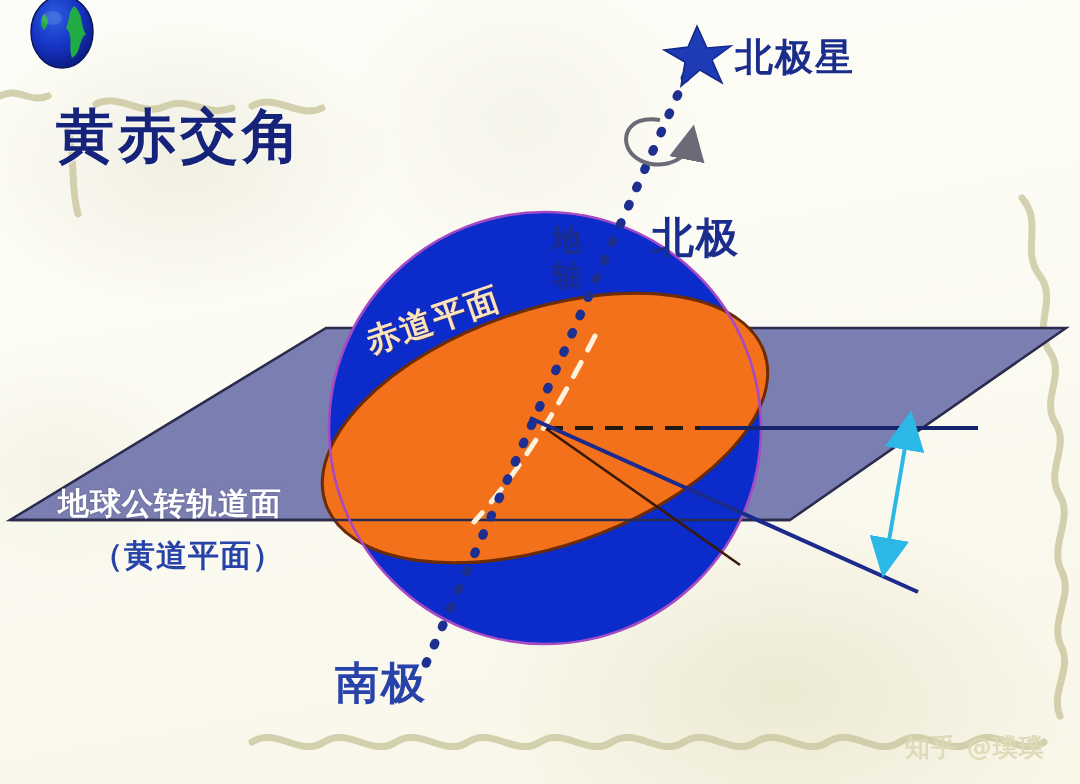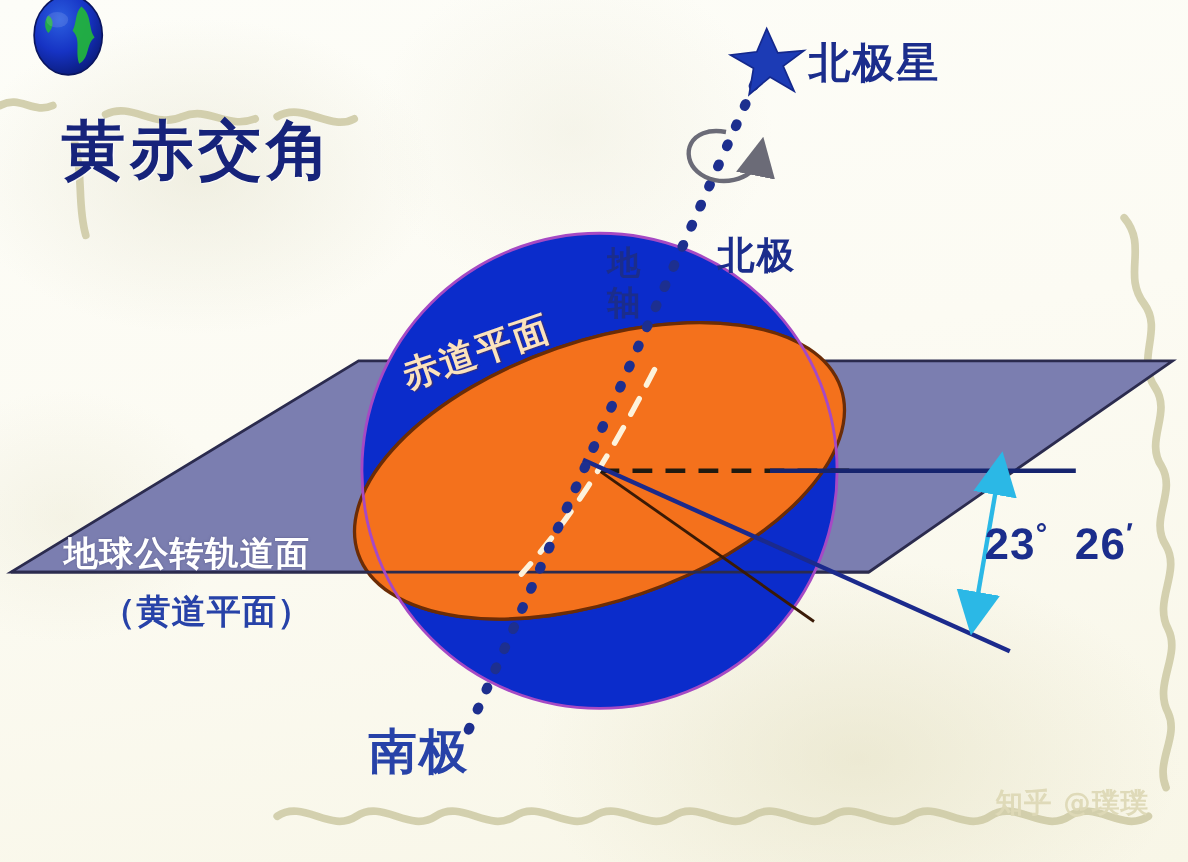--- a/index.html
+++ b/index.html
@@ -18,42 +18,42 @@
       linear-gradient(170deg,#fdfdf8 0%,#fcfbf3 45%,#f8f6e7 100%);
   }
   #svgmain{position:absolute;left:0;top:0;width:1080px;height:784px;}
   .lbl{position:absolute;color:#1f2f86;white-space:nowrap;}
   .cjk{font-family:"DejaVu Sans","Liberation Sans",sans-serif;font-weight:700;}
   #title{
     left:56px;top:98px;font-size:58px;letter-spacing:4px;
     color:#16237a;text-shadow:1px 1px 0 rgba(255,255,255,.7);
   }
   #lbl-polaris{left:735px;top:32px;font-size:38px;letter-spacing:2px;color:#1b2d8c;}
-  #lbl-northpole{left:652px;top:210px;font-size:34px;letter-spacing:2px;color:#1b2d8c;}
+  #lbl-northpole{left:652px;top:210px;font-size:42px;letter-spacing:2px;color:#1b2d8c;}
   #lbl-southpole{left:335px;top:654px;font-size:44px;letter-spacing:2px;color:#2742a8;}
   #lbl-axis{
     left:548px;top:222px;font-size:30px;color:#1b2d8c;
     width:34px;line-height:36px;text-align:right;white-space:normal;
   }
   #lbl-orbit{
     left:58px;top:483px;font-size:31px;letter-spacing:1px;color:#ffffff;
     text-shadow:0 0 2px rgba(60,60,110,.55);
   }
   #lbl-ecliptic{left:92px;top:535px;font-size:31px;letter-spacing:1px;color:#2742a8;}
   #lbl-equator{
     left:360px;top:322px;font-size:33px;letter-spacing:2px;
     color:#fbe3bd;transform:rotate(-19deg);transform-origin:left top;
     text-shadow:1px 1px 1px rgba(120,55,10,.45);
   }
   #lbl-angle{left:895px;top:470px;font-size:40px;color:#1b2d8c;font-weight:700;
     font-family:"Liberation Sans","DejaVu Sans",sans-serif;letter-spacing:1px;}
   #lbl-angle .deg{font-size:26px;vertical-align:super;}
   #lbl-angle .min{font-size:26px;vertical-align:super;}
   #watermark{
-    position:absolute;left:905px;top:713px;font-size:25px;
+    position:absolute;left:905px;top:731px;font-size:25px;
     color:#ded9b7;letter-spacing:1px;opacity:.95;
     font-family:"DejaVu Sans","Liberation Sans",sans-serif;
   }
 </style>
 </head>
 <body>
 
 <div id="stage">
 
   <svg id="svgmain" viewBox="0 0 1080 784">
@@ -167,20 +167,16 @@
   <div class="lbl cjk" id="lbl-axis">地轴</div>
 
   <div class="lbl cjk" id="lbl-equator">赤道平面</div>
 
   <div class="lbl cjk" id="lbl-ecliptic">（黄道平面）</div>
 
   <div class="lbl cjk" id="lbl-orbit">地球公转轨道面</div>
 
   <div class="lbl cjk" id="lbl-southpole">南极</div>
 
-  <div class="lbl" id="lbl-angle">
-    <span>23</span><span class="deg">°</span>
-    &nbsp;<span>26</span><span class="min">′</span>
-  </div>
 
   <div id="watermark" class="cjk">知乎 @璞璞</div>
 
 </div>
 
 </body></html>

